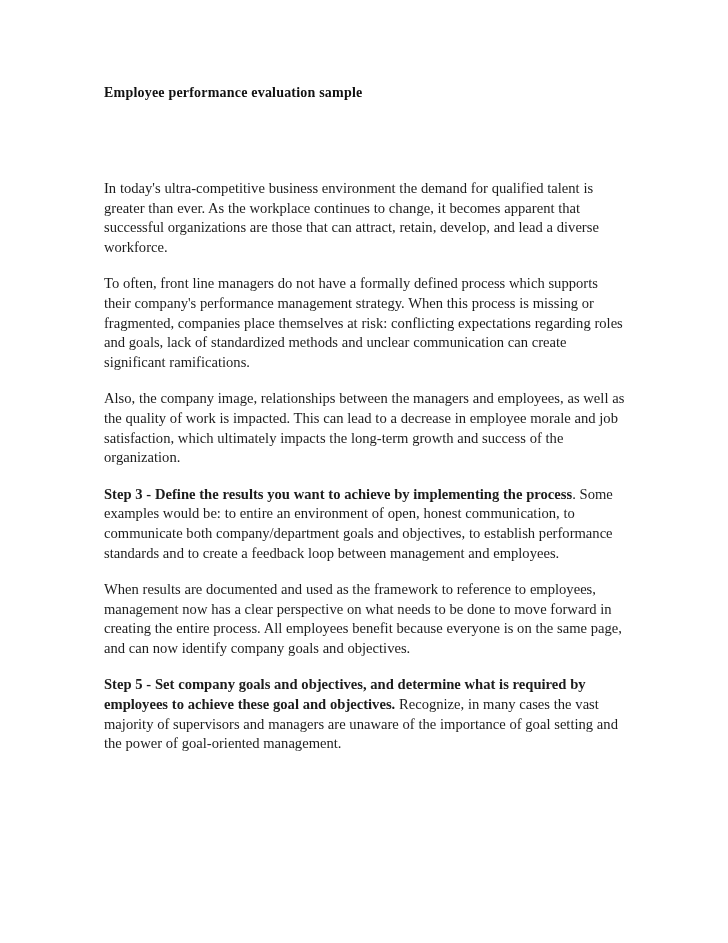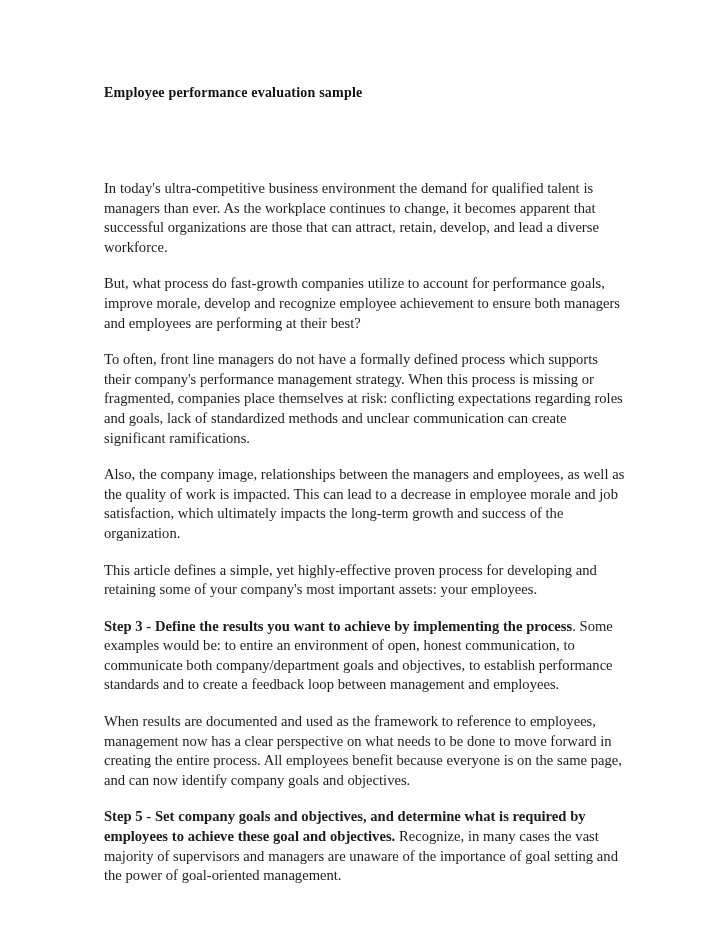--- a/index.html
+++ b/index.html
@@ -59,24 +59,22 @@
 </style>
 </head>
 <body>
 
 <div class="page">
   <div class="content">
 
     <h1 class="doc-title">Employee performance evaluation sample</h1>
 
     <div class="body-block">
-      <p class="para"><span>In today's ultra-competitive business environment the demand for qualified talent is managers than ever. As the workplace continues to change, it becomes apparent that successful organizations are those that can attract, retain, develop, and lead a diverse workforce.</span></p>
-      <p class="para"><span>But, what process do fast-growth companies utilize to account for performance goals, improve morale, develop and recognize employee achievement to ensure both managers and employees are performing at their best?</span></p>
+      <p class="para"><span>In today's ultra-competitive business environment the demand for qualified talent is greater than ever. As the workplace continues to change, it becomes apparent that successful organizations are those that can attract, retain, develop, and lead a diverse workforce.</span></p>
       <p class="para"><span>To often, front line managers do not have a formally defined process which supports their company's performance management strategy. When this process is missing or fragmented, companies place themselves at risk: conflicting expectations regarding roles and goals, lack of standardized methods and unclear communication can create significant ramifications.</span></p>
       <p class="para"><span>Also, the company image, relationships between the managers and employees, as well as the quality of work is impacted. This can lead to a decrease in employee morale and job satisfaction, which ultimately impacts the long-term growth and success of the organization.</span></p>
-      <p class="para"><span>This article defines a simple, yet highly-effective proven process for developing and retaining some of your company's most important assets: your employees.</span></p>
       <p class="para"><span class="b">Step 3 - Define the results you want to achieve by implementing the process</span><span>. Some examples would be: to entire an environment of open, honest communication, to communicate both company/department goals and objectives, to establish performance standards and to create a feedback loop between management and employees.</span></p>
       <p class="para"><span>When results are </span><span class="i">documented</span><span> and </span><span class="i">used as the framework to reference to employees</span><span>, management now has a clear perspective on what needs to be done to move forward in creating the entire process. All employees benefit because everyone is on the same page, and can now identify company goals and objectives.</span></p>
       <p class="para"><span class="b">Step 5 - Set company goals and objectives, and determine what is required by employees to achieve these goal and objectives.</span><span> Recognize, in many cases the vast majority of supervisors and managers are unaware of the importance of goal setting and the power of goal-oriented management.</span></p>
     </div>
 
   </div>
 </div>
 
 </body></html>

